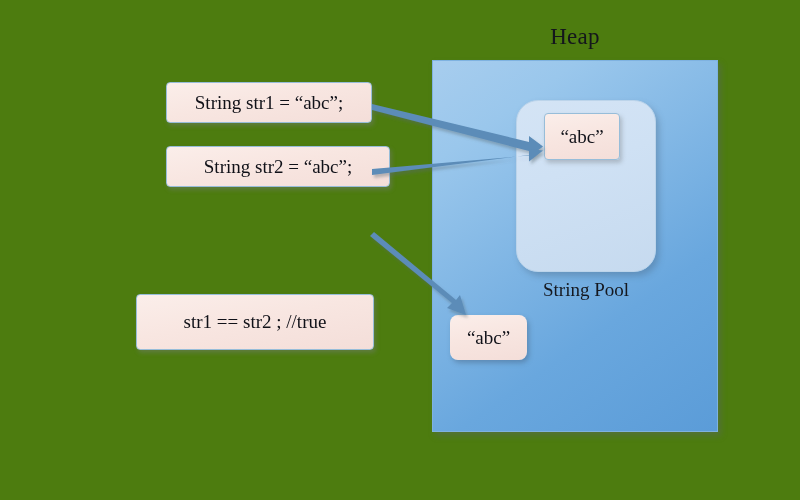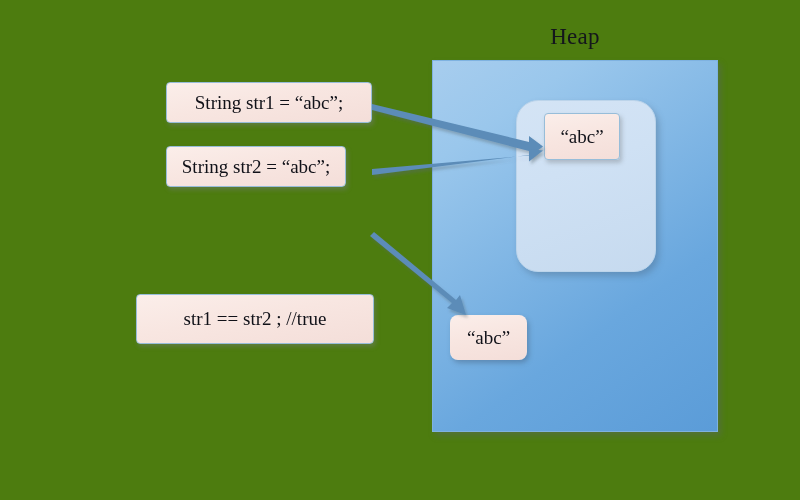--- a/index.html
+++ b/index.html
@@ -90,23 +90,23 @@
   .pbox.val {
     font-size: 19px;
   }
   .pbox.no-border {
     border: none;
     border-radius: 8px;
     box-shadow: 2px 3px 5px rgba(60,85,110,0.38);
   }
 
   #box-str1  { left:166px; top:82px;  width:206px; height:41px; }
-  #box-str2  { left:166px; top:146px; width:180px; height:41px; }
+  #box-str2  { left:166px; top:146px; width:224px; height:41px; }
   #box-str3  { left:40px;  top:212px; width:334px; height:50px; }
-  #box-cmp1  { left:136px; top:294px; width:238px; height:50px; }
+  #box-cmp1  { left:136px; top:294px; width:238px; height:56px; }
   #box-cmp2  { left:136px; top:370px; width:238px; height:50px; }
   #box-pool-abc { left:544px; top:113px; width:76px; height:47px; }
   #box-heap-abc { left:450px; top:315px; width:77px; height:45px; }
 
   
   #arrows {
     position: absolute;
     left: 0;
     top: 0;
     width: 800px;
@@ -120,20 +120,21 @@
 <div id="canvas">
 
   <div class="heap-title">Heap</div>
 
   <div class="heap-box"></div>
 
   <div class="pool-box"></div>
 
   <div class="pbox val" id="box-pool-abc">“abc”</div>
 
+  <div class="pool-label">String Pool</div>
 
   <div class="pbox val no-border" id="box-heap-abc">“abc”</div>
 
   <div class="pbox code" id="box-str1">String str1 = “abc”;</div>
 
   <div class="pbox code" id="box-str2">String str2 = “abc”;</div>
 
 
   <div class="pbox code" id="box-cmp1">str1 == str2 ; //true</div>
 

